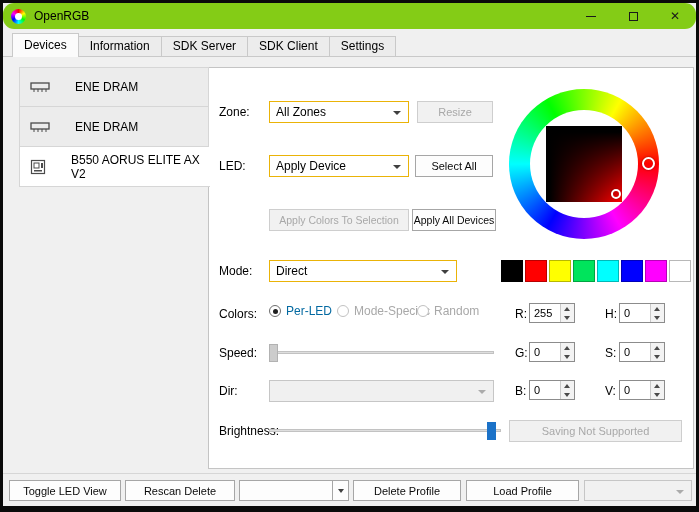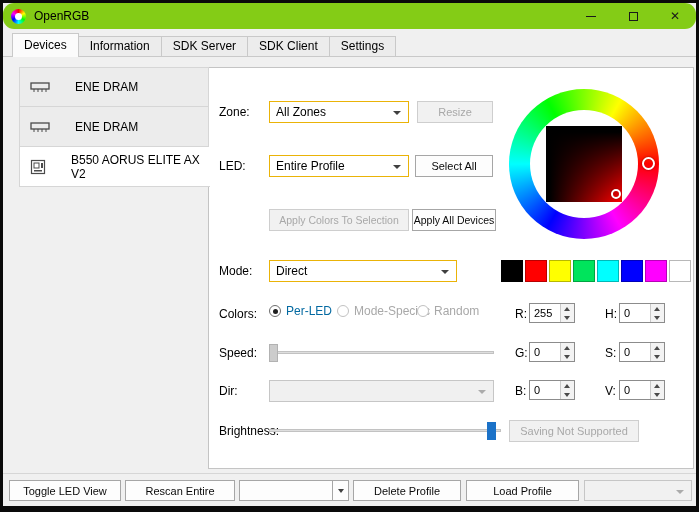--- a/index.html
+++ b/index.html
@@ -158,21 +158,21 @@
 
     <span class="lbl" style="left:10px; top:37px;">Zone:</span>
     <div class="combo" style="left:60px; top:33px; width:140px;">
       <span>All Zones</span>
       <span class="chev"></span>
     </div>
     <div class="btn disabled" style="left:208px; top:33px; width:76px;">Resize</div>
 
     <span class="lbl" style="left:10px; top:91px;">LED:</span>
     <div class="combo" style="left:60px; top:87px; width:140px;">
-      <span>Entire Profile</span>
+      <span>Apply Device</span>
       <span class="chev"></span>
     </div>
     <div class="btn" style="left:206px; top:87px; width:78px;">Select All</div>
 
     <div class="btn disabled" style="left:60px; top:141px; width:140px; font-size:10.5px;">Apply Colors To Selection</div>
     <div class="btn" style="left:203px; top:141px; width:84px; font-size:10.5px;">Apply All Devices</div>
 
     <div class="wheel"></div>
     <div class="sv-square"></div>
     <div class="hue-marker"></div>
@@ -266,27 +266,27 @@
           <div class="up"></div>
           <div class="down"></div>
         </span>
     </div>
 
     <span class="lbl" style="left:10px; top:356px;">Brightness:</span>
     <div class="slider" style="left:60px; top:354px; width:232px;">
       <div class="groove"></div>
       <div class="handle blue" style="left:218px;"></div>
     </div>
-    <div class="btn disabled" style="left:300px; top:352px; width:130px;">Saving Not Supported</div>
+    <div class="btn disabled" style="left:300px; top:352px; width:173px;">Saving Not Supported</div>
 
   </div>
 
   <div class="footer">
     <div class="fbtn" style="left:6px; width:112px;">Toggle LED View</div>
-    <div class="fbtn" style="left:122px; width:110px;">Rescan Entire</div>
+    <div class="fbtn" style="left:122px; width:110px;">Rescan Delete</div>
     <div class="split">
       <div class="main">Save Profile</div>
       <div class="arrow-sec">
           <span class="chev2"></span>
         </div>
     </div>
     <div class="fbtn" style="left:350px; width:108px;">Delete Profile</div>
     <div class="fbtn" style="left:463px; width:113px;">Load Profile</div>
     <div class="fcombo">
       <span class="chev"></span>

